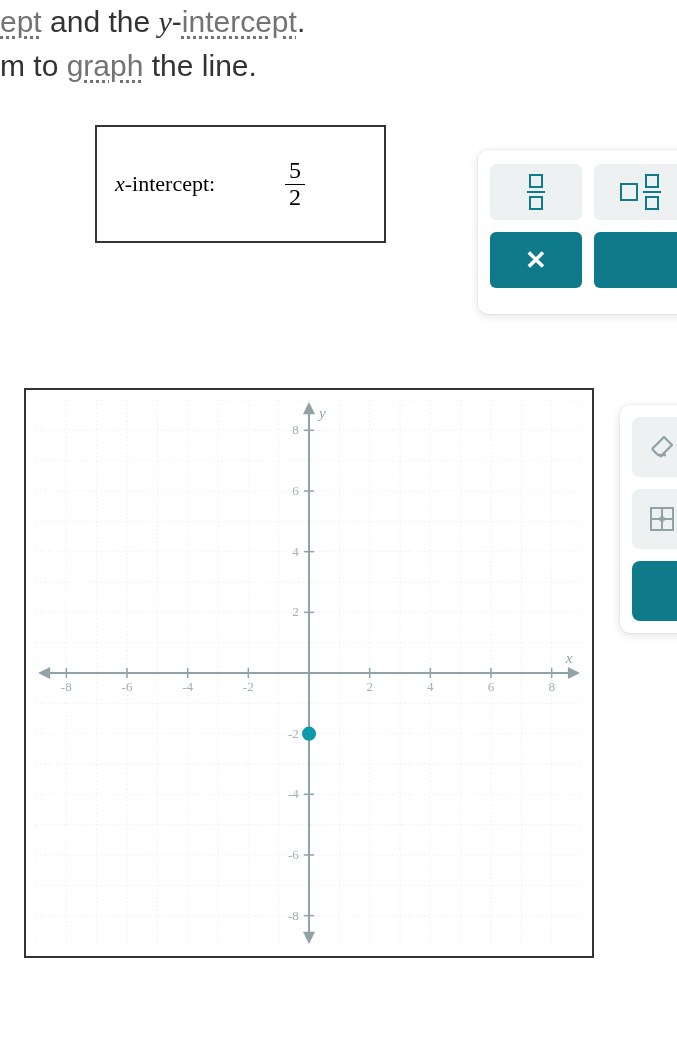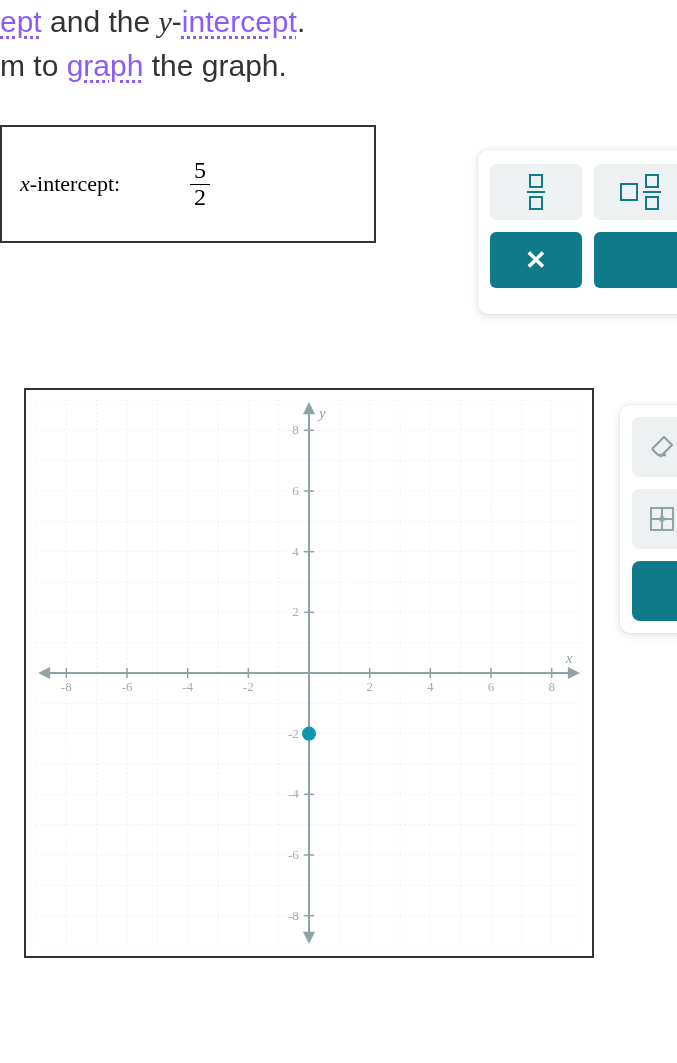--- a/index.html
+++ b/index.html
@@ -10,25 +10,26 @@
     height: 1063px;
     overflow: hidden;
     position: relative;
   }
   .question-text {
     font-size: 30px;
     color: #333;
     line-height: 1.45;
     padding: 0 0 20px 0;
   }
-  .link { color: #8b5cf6; text-decoration: underline dotted; text-underline-offset: 4px; }
+  .link { color: #737373; text-decoration: underline dotted; text-underline-offset: 4px; }
   .italic { font-style: italic; font-family: 'Times New Roman', serif; }
   .intercept-box {
     border: 2px solid #333;
-    width: 376px;
+    width: 291px;
+    margin-left: 95px;
     margin-top: 18px;
     padding: 22px 18px 22px 18px;
   }
   .int-row { display:flex; align-items:center; height:70px; }
   .int-label { font-size: 22px; font-family: 'Times New Roman', serif; font-style: italic; width: 150px; }
   .int-label .normal { font-style: normal; }
   .int-val { font-size: 24px; font-family: 'Times New Roman', serif; display:flex; align-items:center; justify-content:center; width:60px; }
   .frac { display:inline-flex; flex-direction:column; align-items:center; line-height:1.05; }
   .frac .num { border-bottom: 1.5px solid #000; padding: 0 4px; }
   .frac .den { padding: 0 4px; }
@@ -77,21 +78,21 @@
     border: 2px solid #333;
     padding: 10px;
   }
   .graph { width:100%; height:100%; }
 </style>
 </head>
 <body>
 
 <div class="question-text">
   <span class="link">ept</span><span> and the </span><span class="italic">y</span><span>-</span><span class="link">intercept</span><span>.</span><br>
-  <span>m to </span><span class="link">graph</span><span> the graph.</span>
+  <span>m to </span><span class="link">graph</span><span> the line.</span>
 </div>
 
 <div class="intercept-box">
   <div class="int-row">
     <div class="int-label">
       <span>x</span><span class="normal">-intercept:</span>
     </div>
     <div class="int-val">
       <span class="frac">
         <span class="num">5</span>

